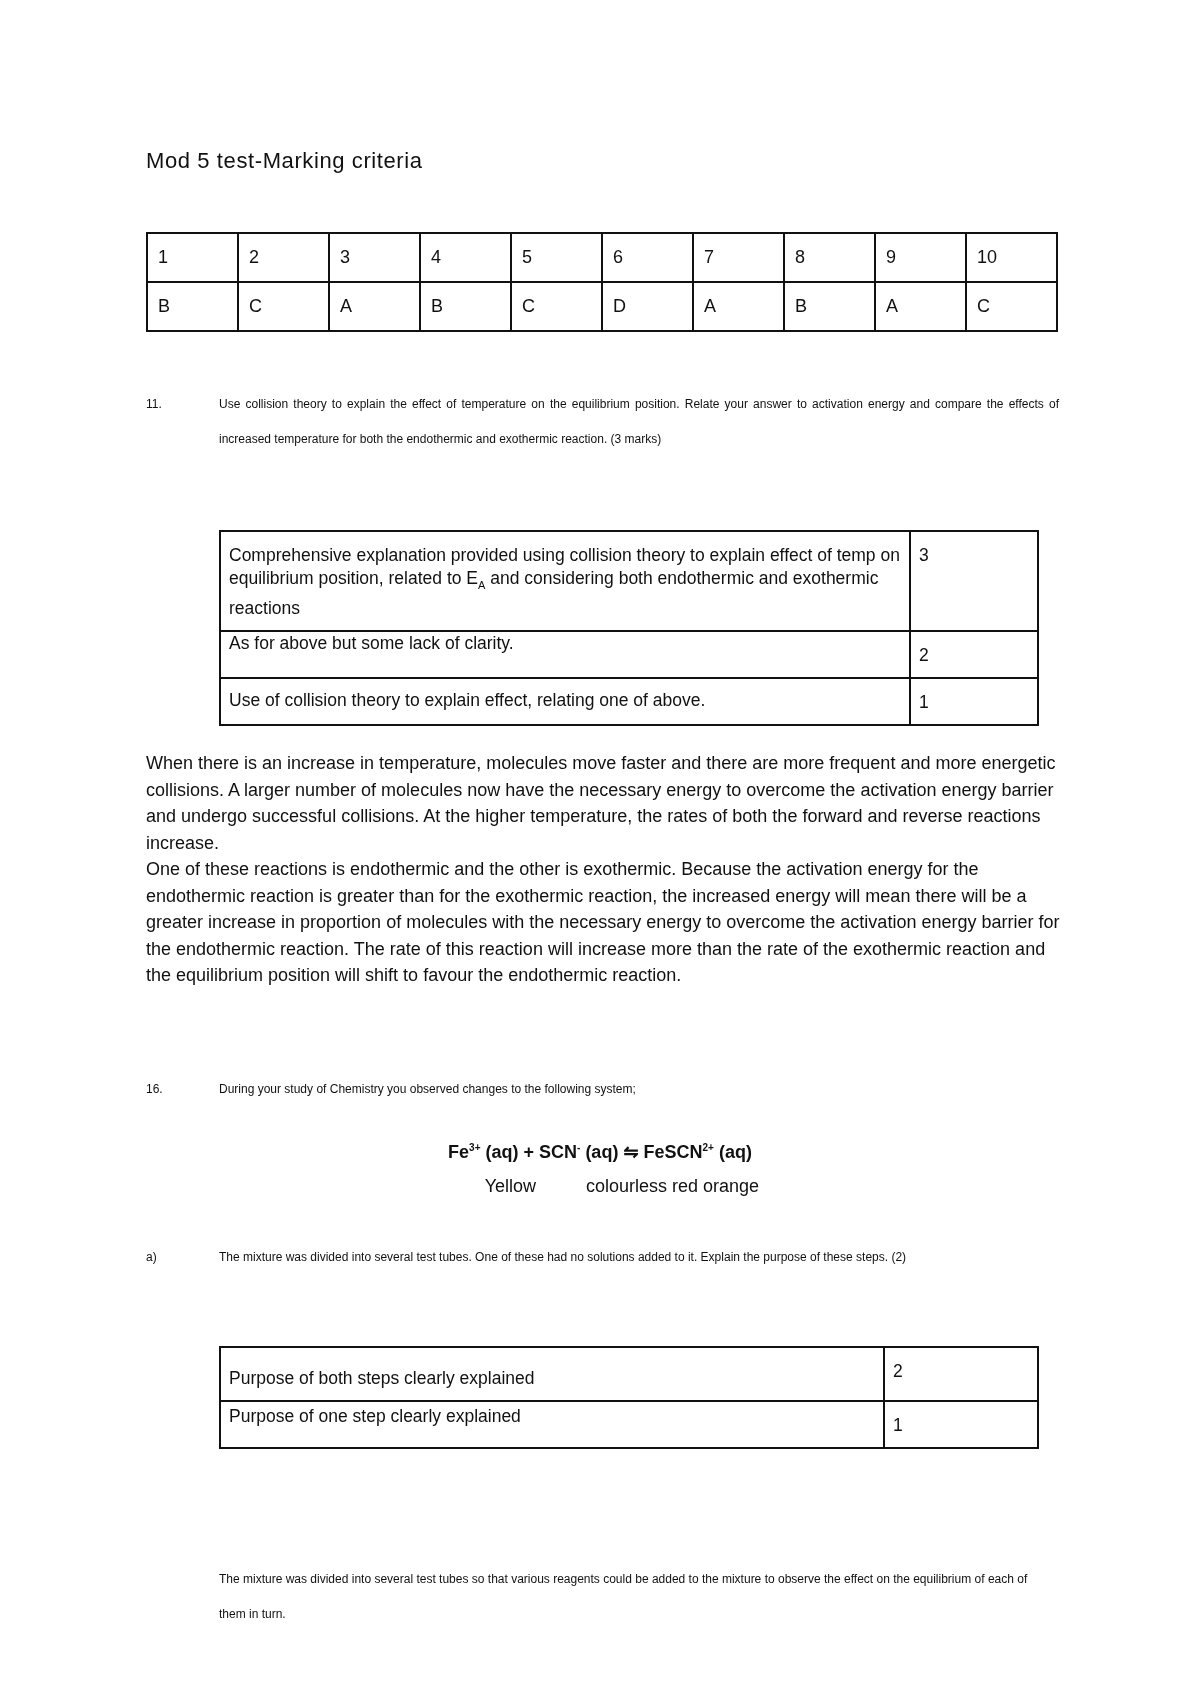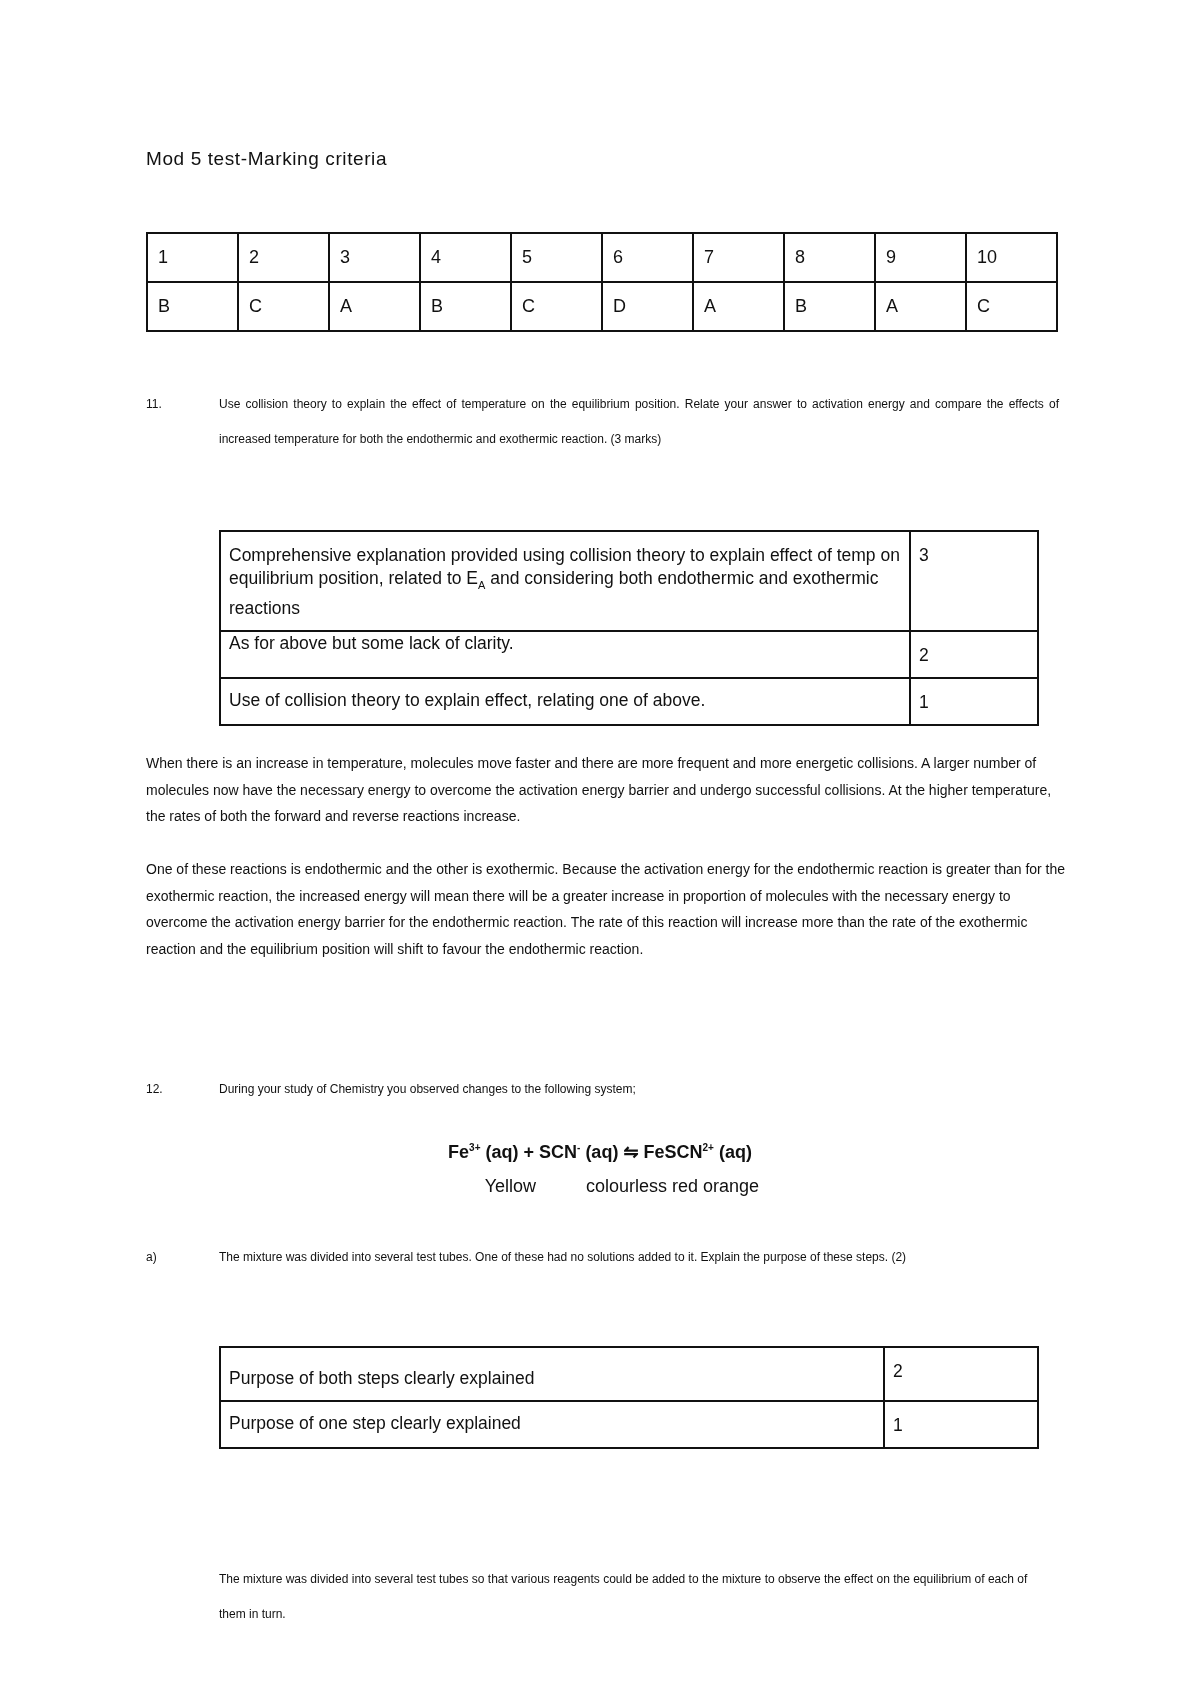--- a/index.html
+++ b/index.html
@@ -1,35 +1,35 @@
 <!DOCTYPE html>
 <html><head>
   <meta charset="utf-8">
   <style>
     html, body { margin: 0; padding: 0; background: #ffffff; }
     body { width: 1200px; height: 1697px; position: relative; overflow: hidden;
            font-family: "Liberation Sans", sans-serif; color: #111; }
     .abs { position: absolute; }
-    .title { left: 146px; top: 148px; font-size: 19px; letter-spacing: 0.6px; }
+    .title { left: 146px; top: 148px; font-size: 22px; letter-spacing: 0.6px; }
 
     table { border-collapse: collapse; }
     .answers { left: 146px; top: 232px; width: 912px; height: 98px; }
     .answers td { border: 2.5px solid #111; width: 10%; font-size: 18px; padding: 0 0 0 10px;
                   height: 47px; vertical-align: middle; }
 
     .q { font-size: 12px; line-height: 35px; }
     .q .num { position: absolute; left: 0; top: 0; }
     .q .txt { position: absolute; left: 73px; width: 840px; text-align: justify; }
 
     .rubric { border: 2.5px solid #111; }
     .rubric td { border: 2.5px solid #111; font-size: 17.5px; line-height: 23px; vertical-align: top;
                  padding: 12px 8px 10px 8px; }
     .rubric td.score { width: 110px; }
 
-    .para { font-size: 14px; line-height: 26.5px; width: 920px; }
+    .para { font-size: 18px; line-height: 26.5px; width: 920px; }
 
     .eq { left: 0; width: 1200px; text-align: center; font-size: 18px; }
     .eq .formula { font-weight: bold; }
     .eq sup { font-size: 10px; }
     .labels { font-size: 18px; }
     .labels span { display: inline-block; text-align: right; }
   </style>
 </head>
 <body>
 
@@ -83,21 +83,21 @@
     <td style="padding-top:10px; height:20px;">Use of collision theory to explain effect, relating one of above.</td>
     <td class="score">1</td>
   </tr>
 </tbody>
   </table>
 
 <div class="abs para" style="left:146px; top:750px;">When there is an increase in temperature, molecules move faster and there are more frequent and more energetic collisions. A larger number of molecules now have the necessary energy to overcome the activation energy barrier and undergo successful collisions. At the higher temperature, the rates of both the forward and reverse reactions increase.</div>
 <div class="abs para" style="left:146px; top:856px;">One of these reactions is endothermic and the other is exothermic. Because the activation energy for the endothermic reaction is greater than for the exothermic reaction, the increased energy will mean there will be a greater increase in proportion of molecules with the necessary energy to overcome the activation energy barrier for the endothermic reaction. The rate of this reaction will increase more than the rate of the exothermic reaction and the equilibrium position will shift to favour the endothermic reaction.</div>
 
 <div class="abs q" style="left:146px; top:1072px; width:920px; height:40px;">
-  <span class="num">12.</span>
+  <span class="num">16.</span>
   <span class="txt" style="top:0; text-align:left;">During your study of Chemistry you observed changes to the following system;</span>
 </div>
 
 <div class="abs eq" style="top:1141px;">
   <span class="formula"><span>Fe</span><sup>3+</sup><span> (aq) + SCN</span><sup>-</sup><span> (aq) </span><span>⇋</span><span> FeSCN</span><sup>2+</sup><span> (aq)</span></span>
 </div>
 
 <div class="abs labels" style="left:446px; top:1176px; width:400px;">
   <span style="width:90px;">Yellow</span>
   <span style="width:126px;">colourless</span>
@@ -109,19 +109,19 @@
   <span class="txt" style="top:0; text-align:left;">The mixture was divided into several test tubes. One of these had no solutions added to it. Explain the purpose of these steps. (2)</span>
 </div>
 
 <table class="abs rubric" style="left:219px; top:1346px; width:820px;">
   <tbody>
       <tr>
     <td style="height:20px; padding-top:19px;">Purpose of both steps clearly explained</td>
     <td class="score" style="width:136px;">2</td>
   </tr>
   <tr>
-    <td style="height:20px; padding-top:10px;margin-left:47px;">Purpose of one step clearly explained</td>
+    <td style="height:20px; padding-top:3px;margin-left:47px;">Purpose of one step clearly explained</td>
     <td class="score" style="width:136px;">1</td>
   </tr>
 </tbody>
   </table>
 
 <div class="abs q" style="left:219px; top:1562px; width:820px;">The mixture was divided into several test tubes so that various reagents could be added to the mixture to observe the effect on the equilibrium of each of them in turn.</div>
 
 </body></html>

